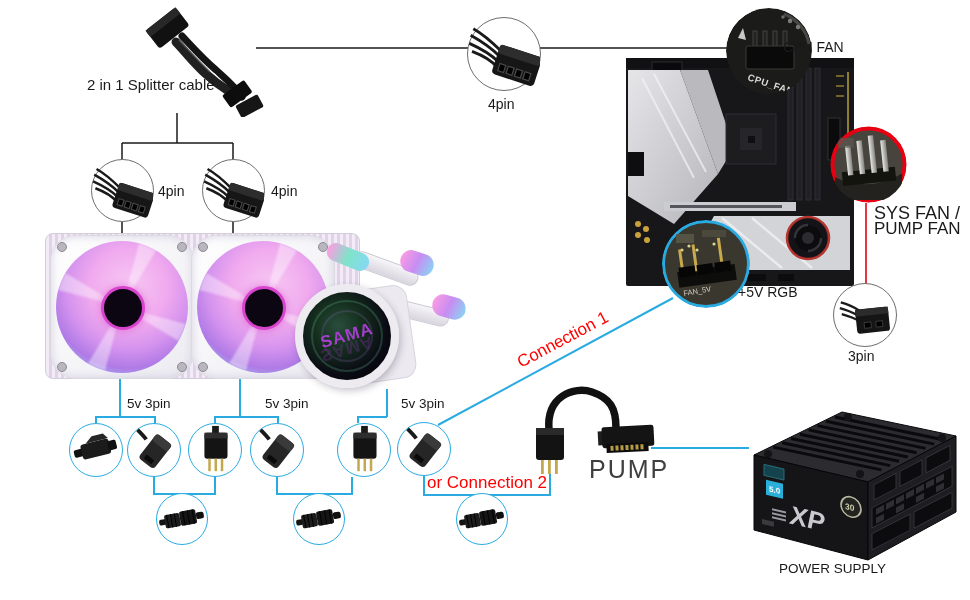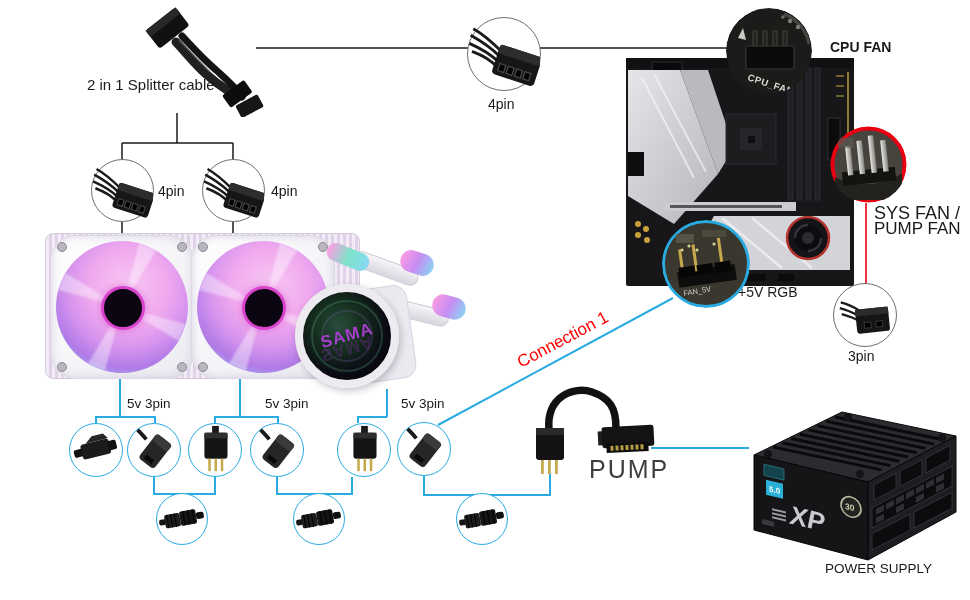--- a/index.html
+++ b/index.html
@@ -259,21 +259,21 @@
       <g fill="#232321" stroke="#4a4a46" stroke-width="0.8">
         <rect x="27" y="23" width="4" height="16"></rect>
           <rect x="37" y="23" width="4" height="16"></rect>
         <rect x="47" y="23" width="4" height="16"></rect>
           <rect x="57" y="23" width="4" height="16"></rect>
       </g>
       <rect x="20" y="38" width="48" height="23" rx="2" fill="#0a0a0a" stroke="#3a3a36" stroke-width="1"></rect>
       <text x="21" y="72" font-size="9.5" fill="#dcdcd6" font-weight="bold" letter-spacing="0.5" transform="rotate(18 21 72)">CPU_FAN2</text>
     </svg>
   </div>
-  <div class="lbl" style="left:830px;top:39px;font-weight:bold;">CPU FAN</div>
+  <div class="lbl" style="left:783px;top:39px;">CPU FAN</div>
 
   <div class="inset" style="left:830px;top:126px;width:77px;height:77px;">
     <svg viewBox="0 0 78 78">
       <circle cx="39" cy="39" r="36.5" fill="#46443d" stroke="#e60012" stroke-width="4"></circle>
       <path d="M5,52 Q39,68 73,48 L73,75 L5,75 Z" fill="#23221e"></path>
       <g transform="rotate(-6 39 46)">
         <rect x="12" y="44" width="54" height="14" fill="#14140f"></rect>
         <rect x="18" y="18" width="5.5" height="30" fill="url(#silverpin)"></rect>
         <rect x="30" y="14" width="5.5" height="34" fill="url(#silverpin)"></rect>
         <rect x="42" y="10" width="5.5" height="38" fill="url(#silverpin)"></rect>
@@ -394,20 +394,21 @@
         <use href="#g-coupler"></use>
       </svg>
   </div>
   <div class="circ cyan" style="left:456px;top:493px;width:52px;height:52px;">
     <svg viewBox="0 0 52 52">
         <use href="#g-coupler"></use>
       </svg>
   </div>
 
   <div class="lbl red-text" style="left:478px;top:330px;width:170px;text-align:center;font-size:17px;transform:rotate(-28deg);">Connection 1</div>
+  <div class="lbl red-text" style="left:427px;top:473px;font-size:17px;z-index:6;">or Connection 2</div>
 
   <div class="abs" style="left:522px;top:380px;width:150px;height:110px;z-index:3;">
     <svg viewBox="0 0 150 110" width="150" height="110">
       <path d="M27,50 C24,16 52,6 70,12 C88,18 94,28 94,48" stroke="#111" stroke-width="7.5" fill="none" stroke-linecap="round"></path>
       <rect x="14" y="48" width="28" height="32" rx="3" fill="#131313"></rect>
       <rect x="14" y="48" width="28" height="7" fill="#2a2a2a"></rect>
       <rect x="19" y="80" width="2.8" height="14" fill="#c4a84e"></rect>
       <rect x="26" y="80" width="2.8" height="14" fill="#c4a84e"></rect>
       <rect x="33" y="80" width="2.8" height="14" fill="#c4a84e"></rect>
       <g transform="rotate(-3 105 58)">
@@ -475,16 +476,16 @@
             <rect x="58" y="31" width="8" height="6"></rect>
           <rect x="68" y="31" width="8" height="6"></rect>
             <rect x="8" y="40" width="8" height="6"></rect>
             <rect x="28" y="40" width="8" height="6"></rect>
           <rect x="48" y="40" width="8" height="6"></rect>
             <rect x="68" y="40" width="8" height="6"></rect>
         </g>
       </g>
     </svg>
   </div>
-  <div class="lbl" style="left:825px;top:561px;font-size:13.5px;">POWER SUPPLY</div>
+  <div class="lbl" style="left:779px;top:561px;font-size:13.5px;">POWER SUPPLY</div>
 
 
 </div>
 
 </body></html>

